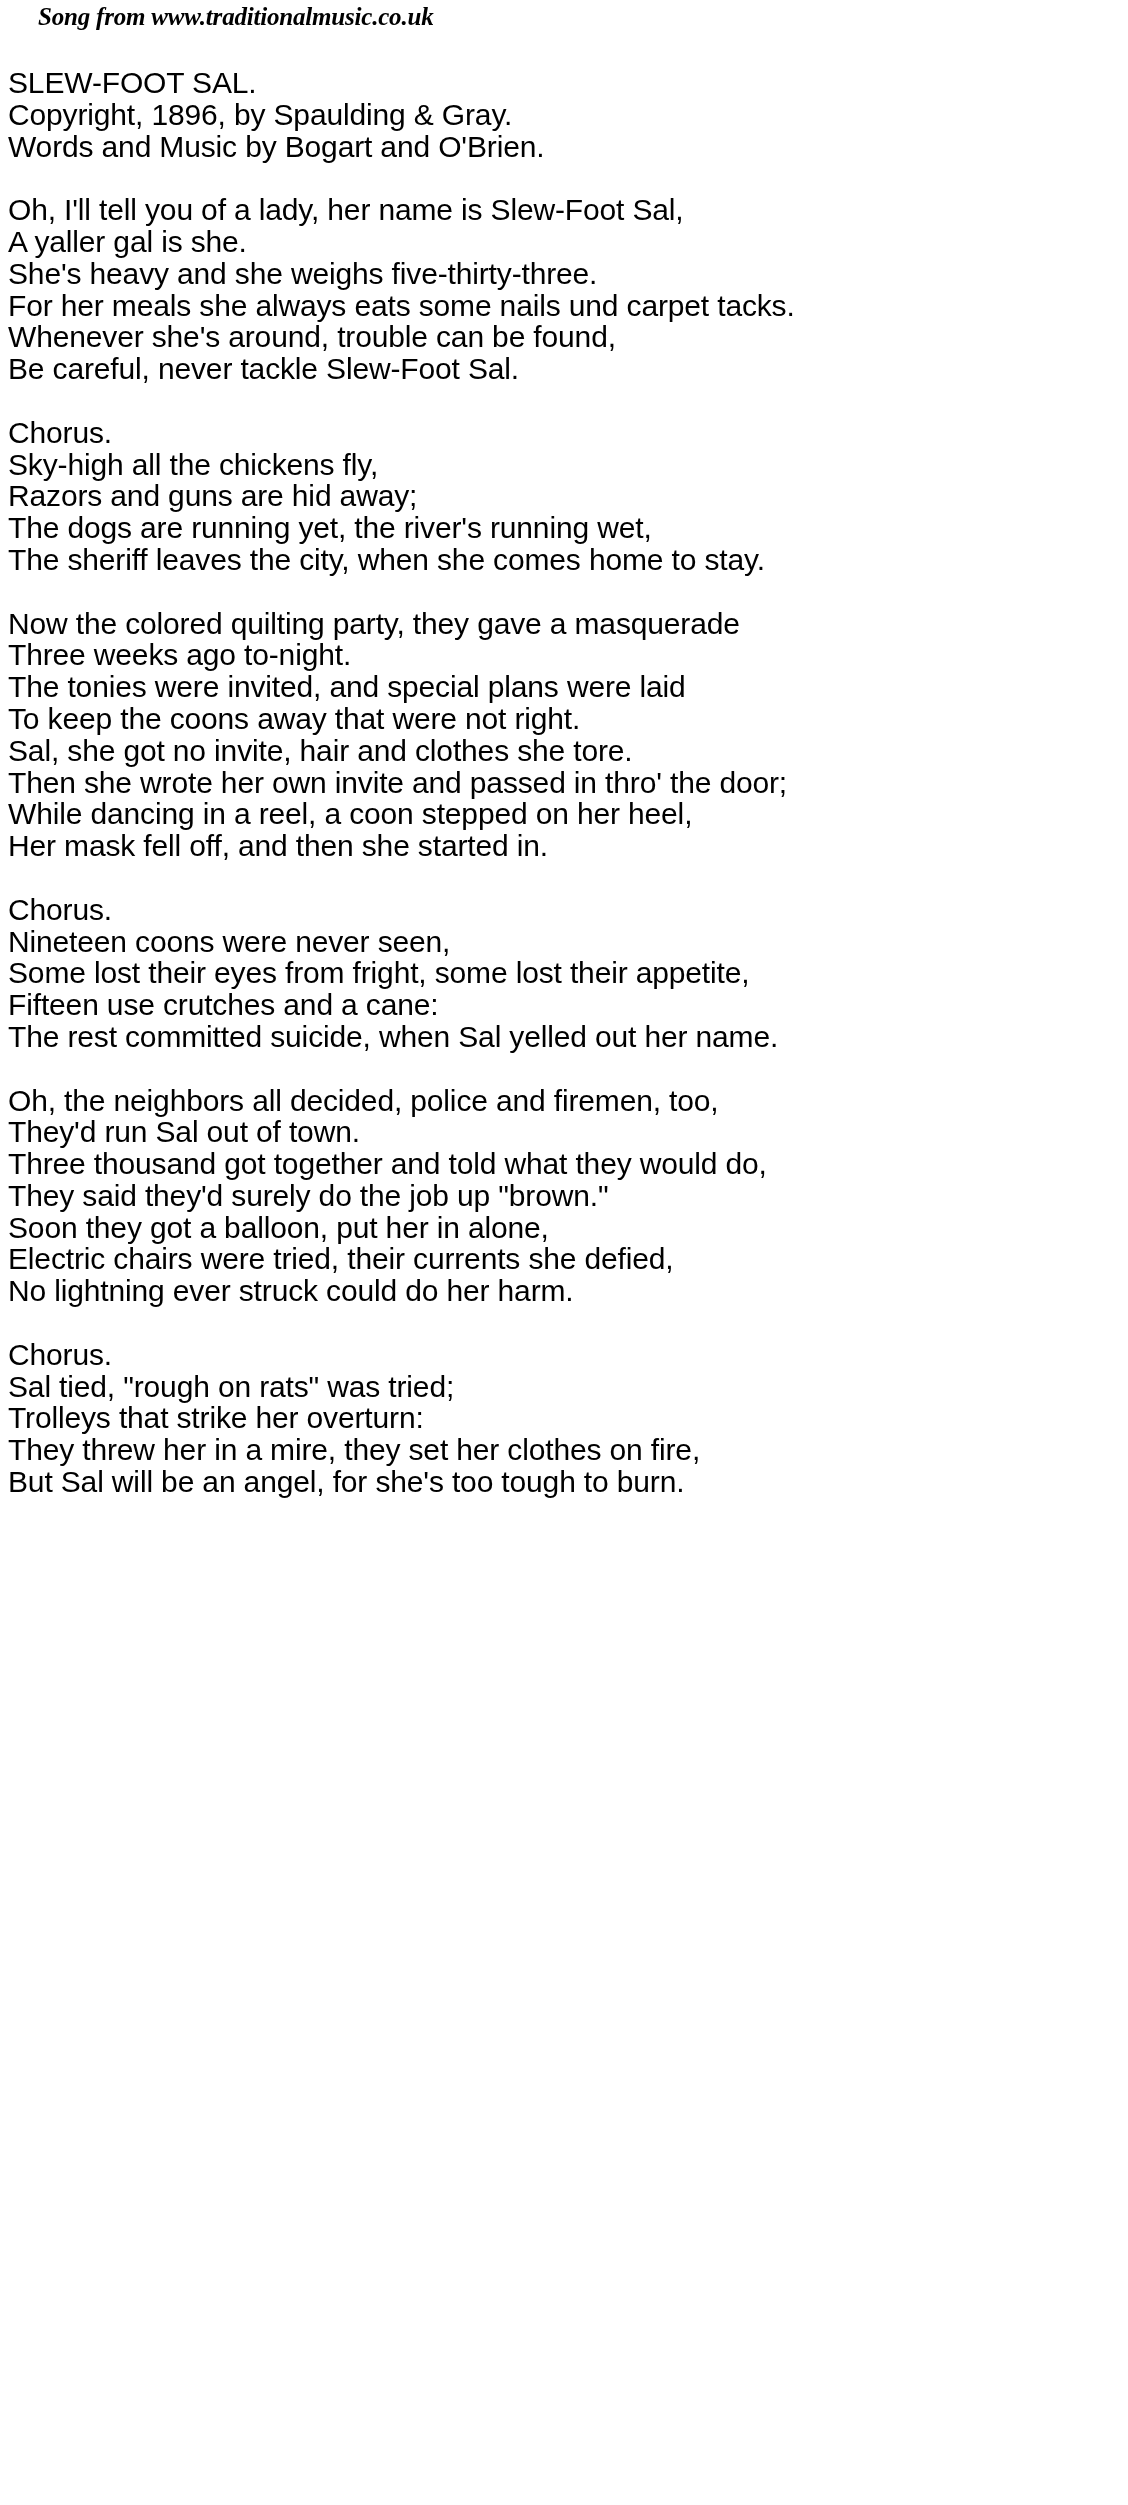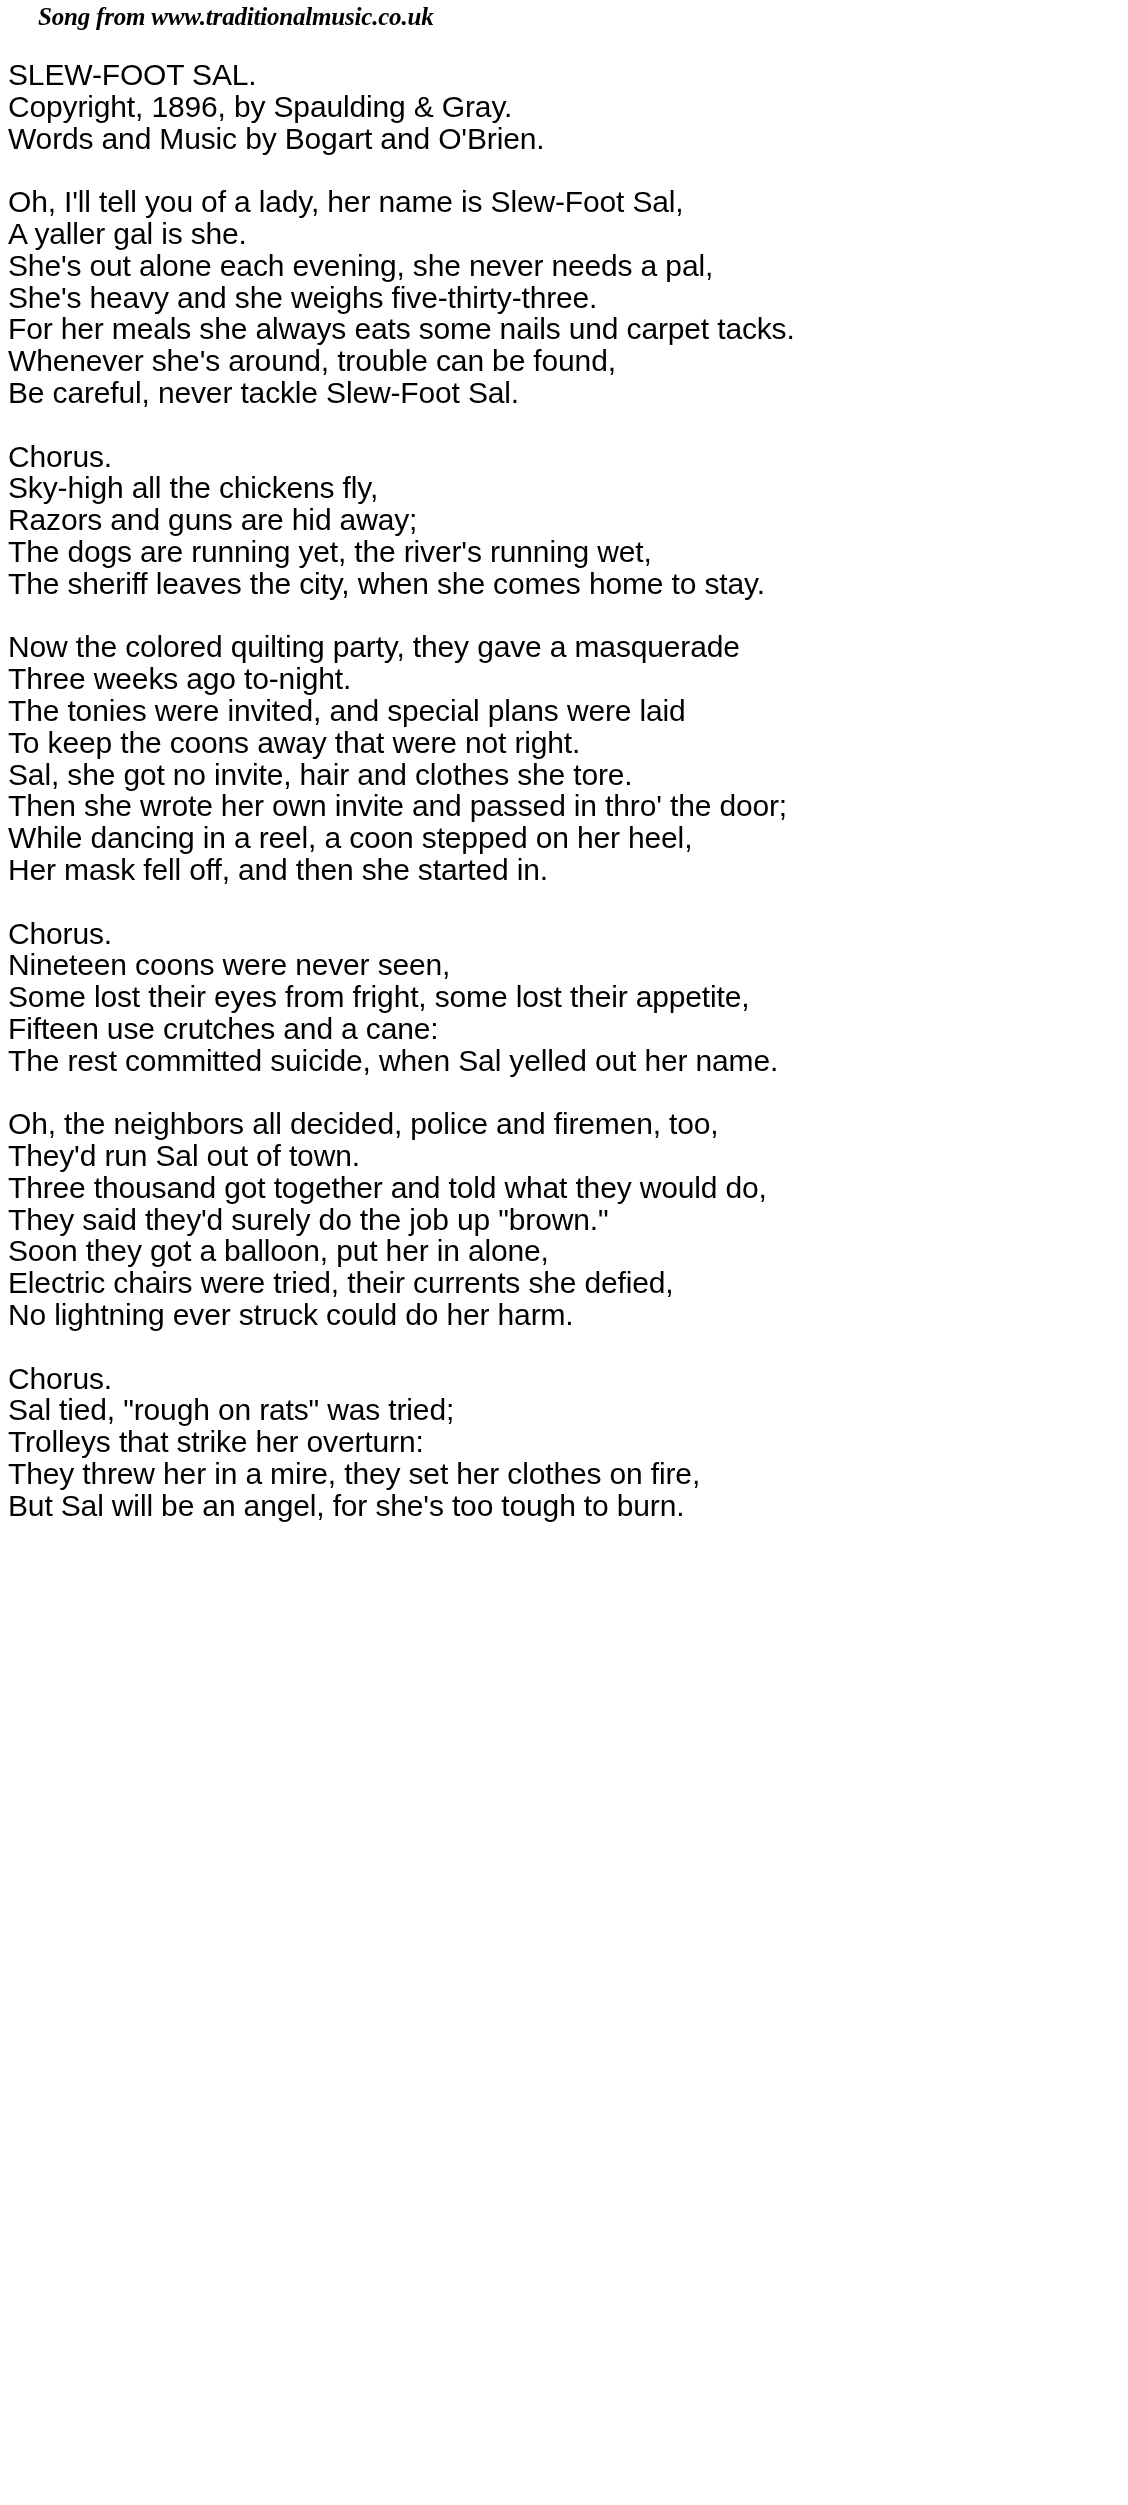--- a/index.html
+++ b/index.html
@@ -22,21 +22,21 @@
     font-style: italic;
     font-weight: bold;
     font-size: 25px;
     line-height: 1.0;
     padding: 4px 0 0 38px;
     letter-spacing: -0.2px;
     white-space: nowrap;
   }
   .lyrics {
     padding: 0 0 0 8px;
-    margin-top: 30px;
+    margin-top: 38px;
   }
   .line {
     font-size: 30px;
     line-height: 31.8px;
     white-space: pre;
     letter-spacing: -0.15px;
   }
   .line.blank {
     height: 31.8px;
   }
@@ -48,21 +48,20 @@
 
   <div class="site-header">Song from www.traditionalmusic.co.uk</div>
 
   <div class="lyrics">
     <div class="line">SLEW-FOOT SAL.</div>
     <div class="line">Copyright, 1896, by Spaulding &amp; Gray.</div>
     <div class="line">Words and Music by Bogart and O'Brien.</div>
     <div class="line blank"></div>
     <div class="line">Oh, I'll tell you of a lady, her name is Slew-Foot Sal,</div>
     <div class="line">A yaller gal is she.</div>
-    <div class="line">She's out alone each evening, she never needs a pal,</div>
     <div class="line">She's heavy and she weighs five-thirty-three.</div>
     <div class="line">For her meals she always eats some nails und carpet tacks.</div>
     <div class="line">Whenever she's around, trouble can be found,</div>
     <div class="line">Be careful, never tackle Slew-Foot Sal.</div>
     <div class="line blank"></div>
     <div class="line">Chorus.</div>
     <div class="line">Sky-high all the chickens fly,</div>
     <div class="line">Razors and guns are hid away;</div>
     <div class="line">The dogs are running yet, the river's running wet,</div>
     <div class="line">The sheriff leaves the city, when she comes home to stay.</div>

